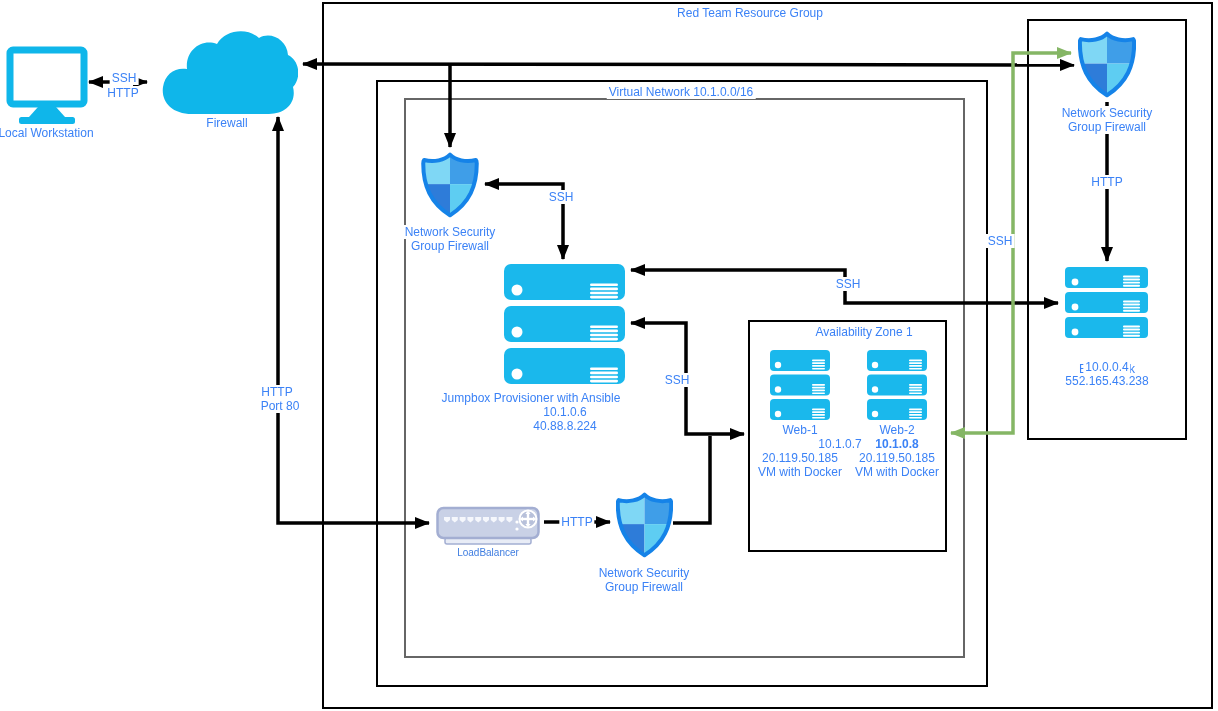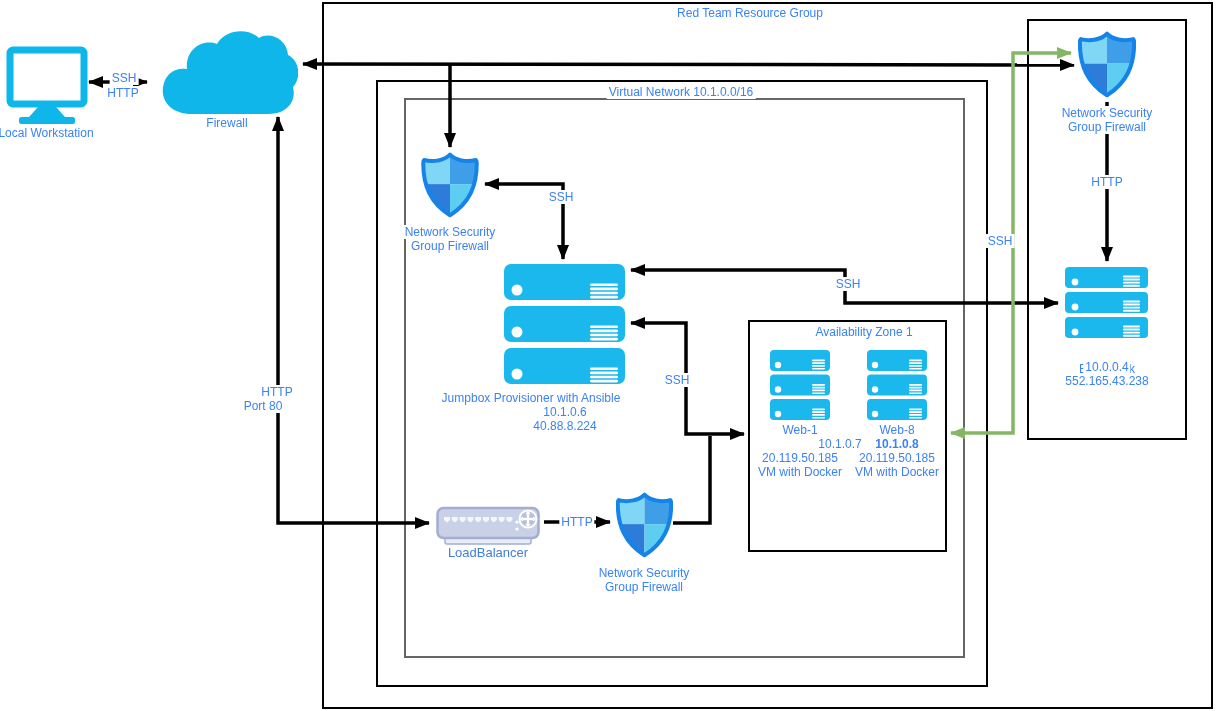--- a/index.html
+++ b/index.html
@@ -2,21 +2,21 @@
 <html><head>
 <meta charset="utf-8">
 <style>
   html,body{margin:0;padding:0;background:#fff;}
   #canvas{position:relative;width:1218px;height:711px;background:#fff;overflow:hidden;
           font-family:"Liberation Sans",sans-serif;}
   .box{position:absolute;border:2px solid #000;box-sizing:border-box;background:transparent;}
   .box.gray{border-color:#666;}
   .lbl{position:absolute;transform:translateX(-50%);font-size:12px;line-height:14px;
        color:#3b82f6;white-space:nowrap;background:#fff;padding:0 2px;text-align:center;}
-  .lbl.blue{color:#3f7de0;font-size:13px;}
+  .lbl.blue{color:#3f7de0;font-size:10px;}
   svg.icon{position:absolute;display:block;}
   #wires{position:absolute;left:0;top:0;pointer-events:none;}
 </style>
 </head>
 <body>
 
 <div id="canvas">
 
   <div class="box" style="left:322px;top:2px;width:891px;height:707px;"></div>
   <div class="box" style="left:376px;top:80px;width:612px;height:607px;"></div>
@@ -248,42 +248,42 @@
 
   <div class="lbl" style="left:531px;top:391px;">Jumpbox Provisioner with Ansible</div>
   <div class="lbl" style="left:565px;top:405px;">10.1.0.6</div>
   <div class="lbl" style="left:565px;top:419px;">40.88.8.224</div>
 
   <div class="lbl" style="left:800px;top:423px;">Web-1</div>
   <div class="lbl" style="left:840px;top:437px;">10.1.0.7</div>
   <div class="lbl" style="left:800px;top:451px;">20.119.50.185</div>
   <div class="lbl" style="left:800px;top:465px;">VM with Docker</div>
 
-  <div class="lbl" style="left:897px;top:423px;">Web-8</div>
+  <div class="lbl" style="left:897px;top:423px;">Web-2</div>
   <div class="lbl" style="left:897px;top:437px;font-weight:bold;">10.1.0.8</div>
   <div class="lbl" style="left:897px;top:451px;">20.119.50.185</div>
   <div class="lbl" style="left:897px;top:465px;">VM with Docker</div>
 
   <div class="lbl blue" style="left:488px;top:546px;">LoadBalancer</div>
 
   <div class="lbl" style="left:644px;top:566px;">Network Security</div>
   <div class="lbl" style="left:644px;top:580px;">Group Firewall</div>
 
   <div class="lbl" style="left:1107px;top:106px;">Network Security</div>
   <div class="lbl" style="left:1107px;top:120px;">Group Firewall</div>
 
   <div class="lbl" style="left:1107px;top:362px;">ELK Stack</div>
   <div class="lbl" style="left:1107px;top:360px;">10.0.0.4</div>
   <div class="lbl" style="left:1107px;top:374px;">552.165.43.238</div>
 
   <div class="lbl" style="left:124px;top:71px;">SSH</div>
   <div class="lbl" style="left:123px;top:86px;">HTTP</div>
 
   <div class="lbl" style="left:277px;top:385px;">HTTP</div>
-  <div class="lbl" style="left:263px;top:399px;">Port 80</div>
+  <div class="lbl" style="left:280px;top:399px;">Port 80</div>
 
   <div class="lbl" style="left:561px;top:190px;">SSH</div>
   <div class="lbl" style="left:848px;top:277px;">SSH</div>
   <div class="lbl" style="left:677px;top:373px;">SSH</div>
   <div class="lbl" style="left:577px;top:515px;">HTTP</div>
   <div class="lbl" style="left:1107px;top:175px;">HTTP</div>
   <div class="lbl" style="left:1000px;top:234px;">SSH</div>
 
 </div>
 

